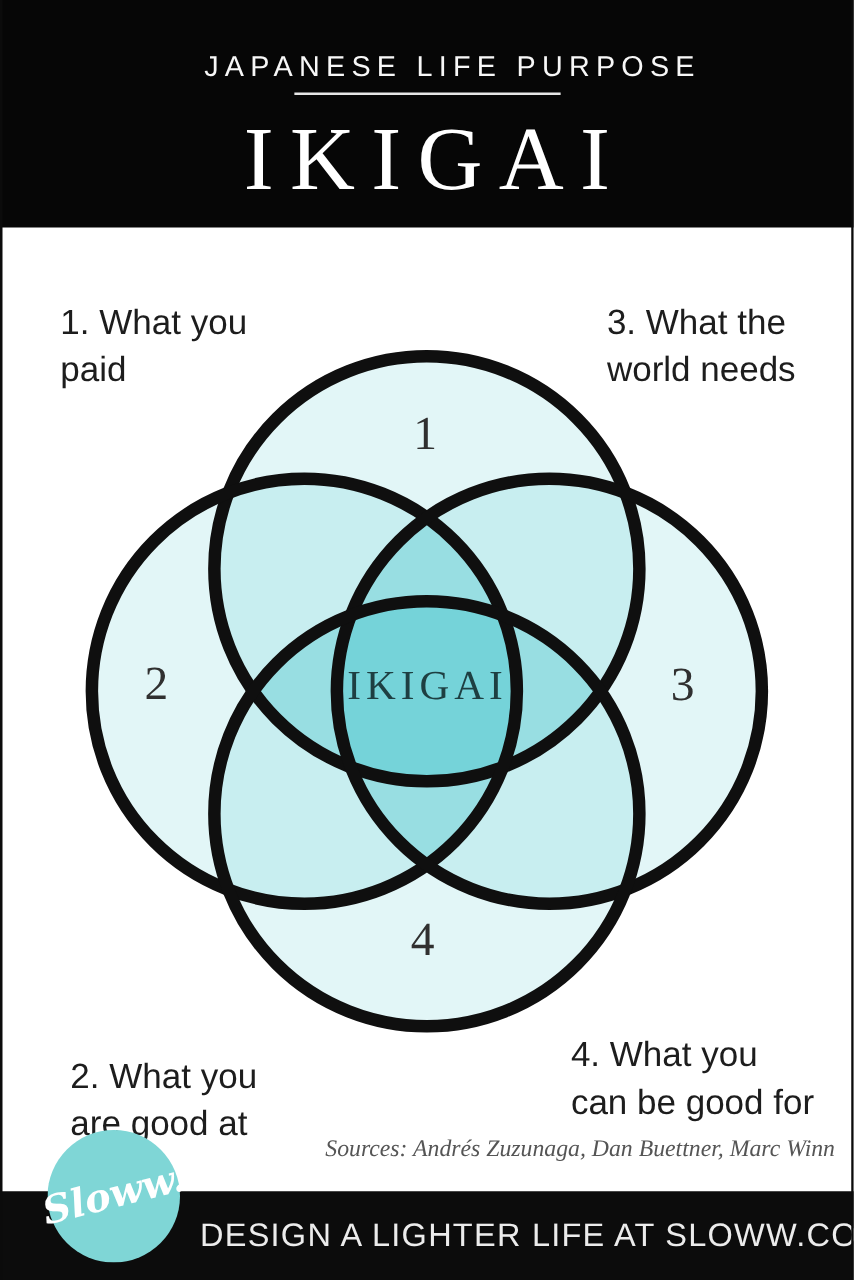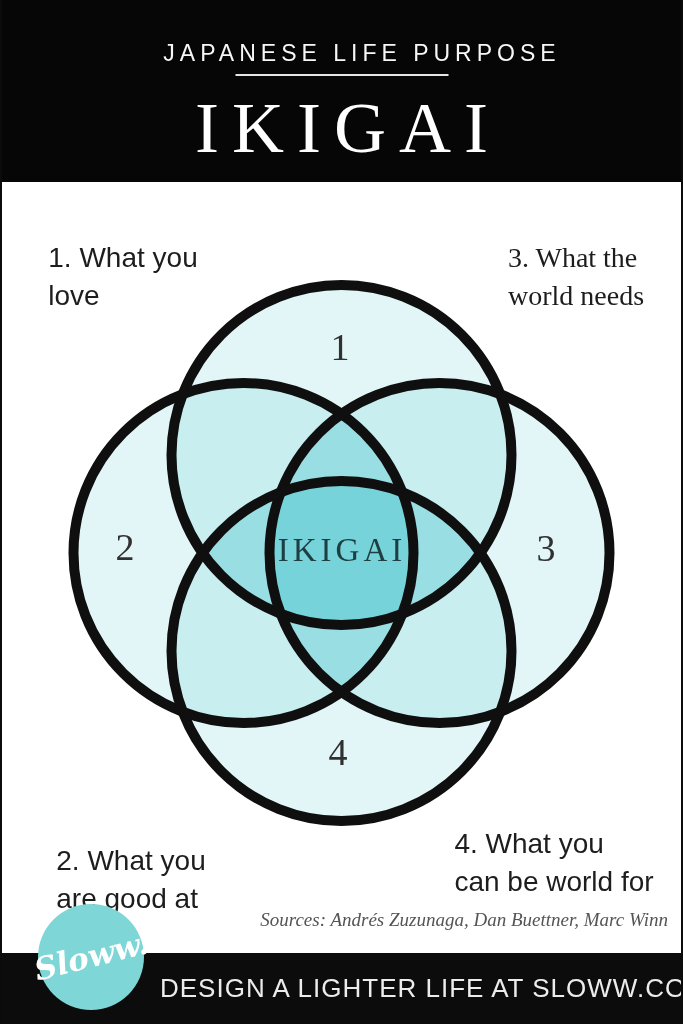--- a/index.html
+++ b/index.html
@@ -72,33 +72,33 @@
     <g fill="none" stroke-width="10" stroke="#0f0f0f">
       <circle cx="341.5" cy="455" r="170"></circle>
       <circle cx="243.5" cy="553" r="170"></circle>
       <circle cx="439.5" cy="553" r="170"></circle>
       <circle cx="341.5" cy="651" r="170"></circle>
     </g>
   </svg>
 
   <div class="corner" style="left:123px;top:277px;">
     <div>1. What you</div>
-    <div>love</div>
+    <div>paid</div>
   </div>
-  <div class="corner" style="left:576px;top:277px;font-family:Liberation Serif, serif;">
+  <div class="corner" style="left:561px;top:277px;">
     <div>3. What the</div>
     <div>world needs</div>
   </div>
   <div class="corner" style="left:131px;top:832px;margin-top:48px;">
     <div>2. What you</div>
     <div>are good at</div>
   </div>
   <div class="corner" style="left:554px;top:832px;margin-top:31px;">
     <div>4. What you</div>
-    <div>can be world for</div>
+    <div>can be good for</div>
   </div>
 
   <div class="cnum" style="left:340px;top:347px;">1</div>
   <div class="cnum" style="left:125px;top:547px;">2</div>
   <div class="cnum" style="left:546px;top:548px;">3</div>
   <div class="cnum" style="left:338px;top:752px;">4</div>
 
   <div class="center-label">IKIGAI</div>
 
   <div class="sources">Sources: Andrés Zuzunaga, Dan Buettner, Marc Winn</div>

